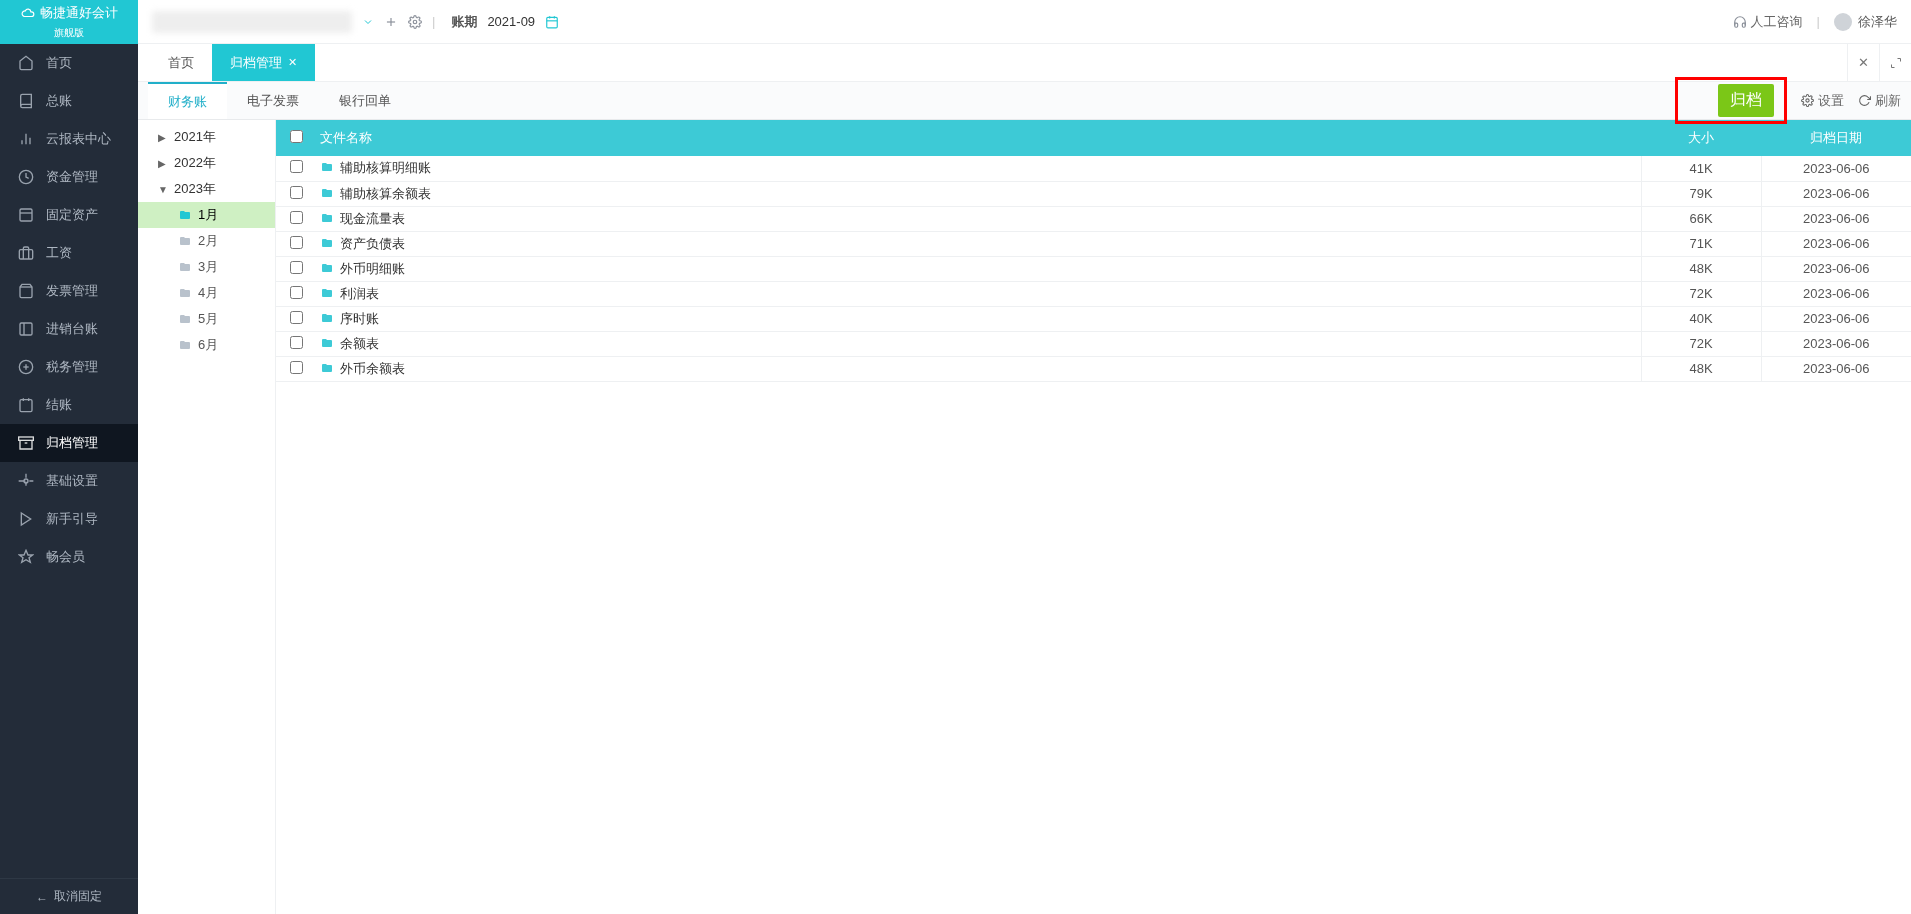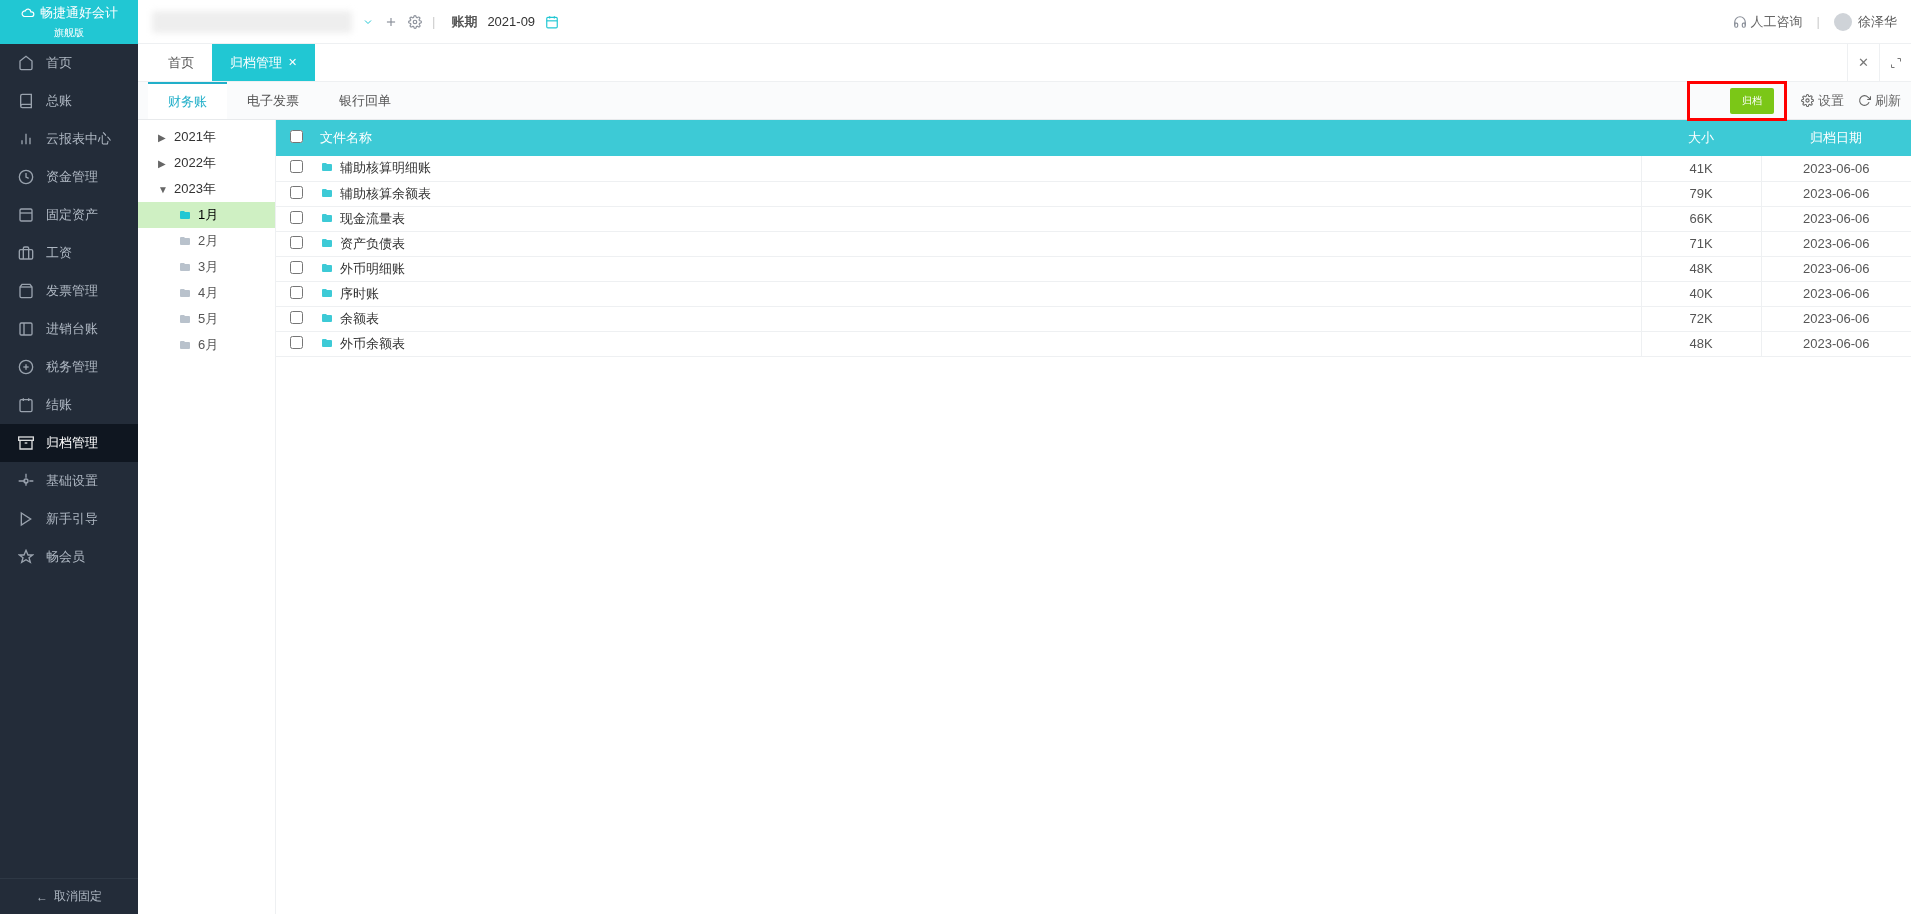--- a/index.html
+++ b/index.html
@@ -36,21 +36,21 @@
 .tabs-row .right-ctrls { margin-left: auto; display: flex; align-items: center; }
 .right-ctrls .tb-btn { width: 32px; height: 100%; display: flex; align-items: center; justify-content: center; color: #777; cursor: pointer; border-left: 1px solid #eef0f2; }
 
 
 .content { flex: 1; display: flex; flex-direction: column; }
 .sub-tabs-row { height: 38px; display: flex; align-items: center; background: #fafbfc; border-bottom: 1px solid #e8eaec; padding-left: 10px; position: relative; }
 .sub-tab { padding: 0 20px; height: 100%; display: flex; align-items: center; color: #555; cursor: pointer; font-size: 13px; }
 .sub-tab.active { color: #21afc9; background: #fff; border-top: 2px solid #21afc9; }
 .sub-actions { position: absolute; right: 10px; display: flex; align-items: center; gap: 14px; font-size: 13px; color: #555; }
 .archive-wrap { border: 3px solid #ff0000; padding: 4px 10px 4px 40px; display: flex; align-items: center; }
-.btn-archive { background: #7bc717; color: #fff; border: none; padding: 6px 12px; font-size: 10px; border-radius: 2px; cursor: pointer; text-align: right; }
+.btn-archive { background: #7bc717; color: #fff; border: none; padding: 6px 12px; font-size: 16px; border-radius: 2px; cursor: pointer; text-align: right; }
 .link-action { display: flex; align-items: center; gap: 4px; cursor: pointer; color: #666; }
 
 
 .body-split { flex: 1; display: flex; }
 .tree { width: 138px; background: #fff; border-right: 1px solid #eef0f2; padding-top: 4px; font-size: 13px; }
 .year-node { height: 26px; display: flex; align-items: center; padding-left: 20px; gap: 6px; cursor: pointer; color: #333; }
 .year-node .caret { font-size: 10px; color: #666; width: 10px; }
 .month-node { height: 26px; display: flex; align-items: center; padding-left: 40px; gap: 6px; cursor: pointer; color: #555; }
 .month-node .folder { color: #b9c2cc; }
 .month-node.active { background: #cff0c3; color: #000000; }
@@ -446,20 +446,28 @@
                   <td class="col-name"><span class="folder-icon"><svg width="14" height="12" viewBox="0 0 24 24" fill="currentColor" style="display:inline">
                         <path d="M10 4H4a2 2 0 0 0-2 2v12a2 2 0 0 0 2 2h16a2 2 0 0 0 2-2V8a2 2 0 0 0-2-2h-8l-2-2z"></path>
                       </svg></span><span>外币明细账</span></td>
                   <td class="col-size">48K</td>
                   <td class="col-date">2023-06-06</td>
                 </tr>
                 <tr>
                   <td class="col-check"><input type="checkbox" style=""></td>
                   <td class="col-name"><span class="folder-icon"><svg width="14" height="12" viewBox="0 0 24 24" fill="currentColor" style="display:inline">
                         <path d="M10 4H4a2 2 0 0 0-2 2v12a2 2 0 0 0 2 2h16a2 2 0 0 0 2-2V8a2 2 0 0 0-2-2h-8l-2-2z"></path>
+                      </svg></span><span>利润表</span></td>
+                  <td class="col-size">72K</td>
+                  <td class="col-date">2023-06-06</td>
+                </tr>
+                <tr>
+                  <td class="col-check"><input type="checkbox" style=""></td>
+                  <td class="col-name"><span class="folder-icon"><svg width="14" height="12" viewBox="0 0 24 24" fill="currentColor" style="display:inline">
+                        <path d="M10 4H4a2 2 0 0 0-2 2v12a2 2 0 0 0 2 2h16a2 2 0 0 0 2-2V8a2 2 0 0 0-2-2h-8l-2-2z"></path>
                       </svg></span><span>序时账</span></td>
                   <td class="col-size">40K</td>
                   <td class="col-date">2023-06-06</td>
                 </tr>
                 <tr>
                   <td class="col-check"><input type="checkbox" style=""></td>
                   <td class="col-name"><span class="folder-icon"><svg width="14" height="12" viewBox="0 0 24 24" fill="currentColor" style="display:inline">
                         <path d="M10 4H4a2 2 0 0 0-2 2v12a2 2 0 0 0 2 2h16a2 2 0 0 0 2-2V8a2 2 0 0 0-2-2h-8l-2-2z"></path>
                       </svg></span><span>余额表</span></td>
                   <td class="col-size">72K</td>

